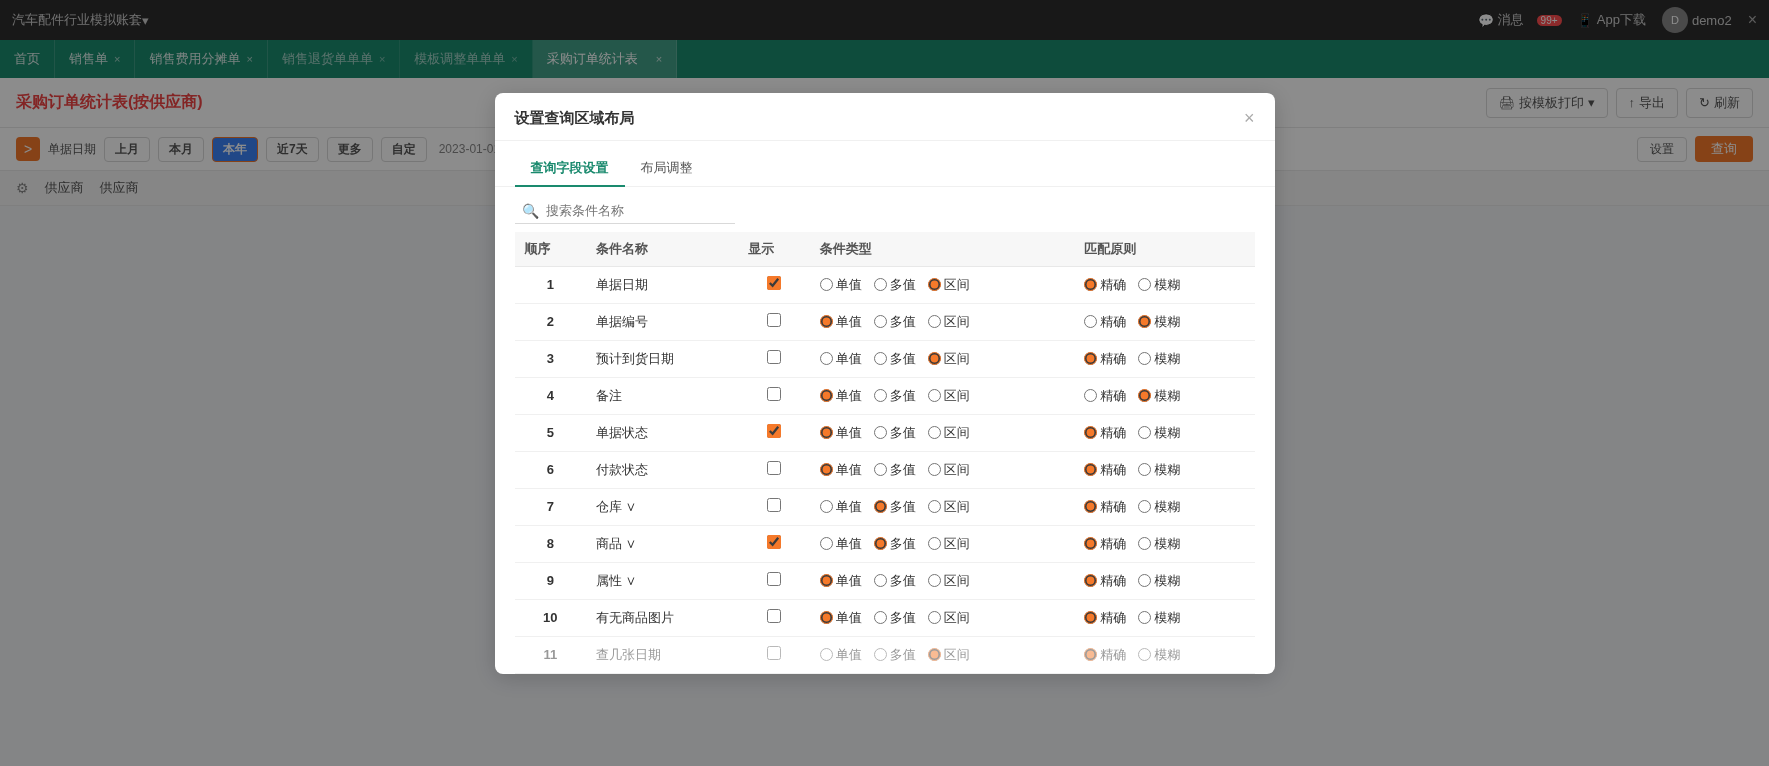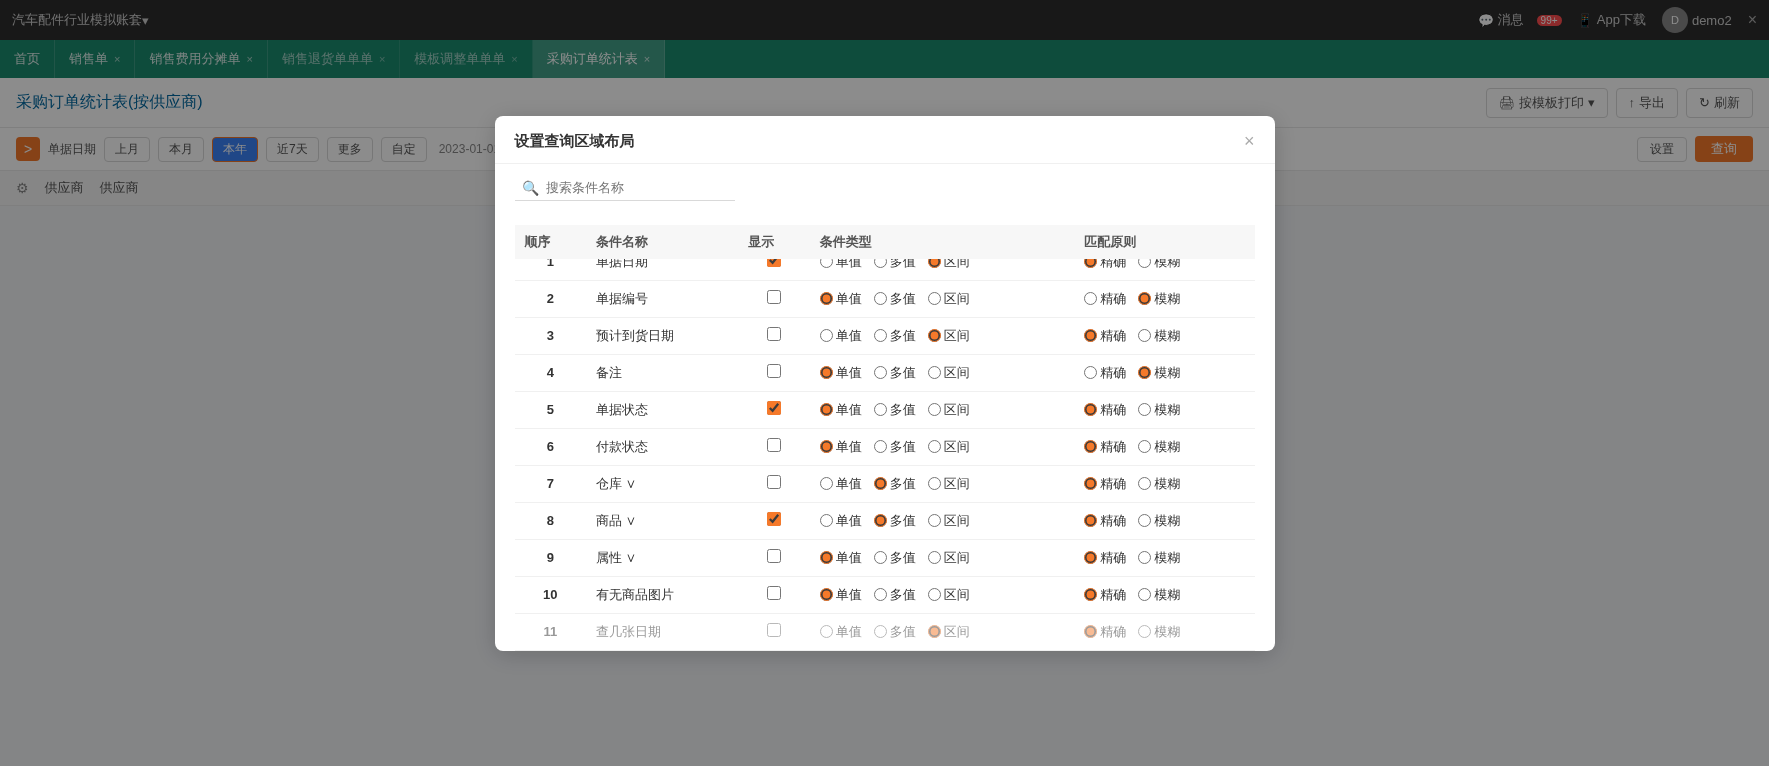--- a/index.html
+++ b/index.html
@@ -36,34 +36,34 @@
       height: 38px;
       padding: 0 14px;
       display: flex;
       align-items: center;
       font-size: 13px;
       color: rgba(255,255,255,0.85);
       cursor: pointer;
       border-right: 1px solid rgba(255,255,255,0.15);
       white-space: nowrap;
     }
-    .tab-item.active { background: rgba(255,255,255,0.18); color: #fff; }
+    .tab-item.active { background: rgba(255,255,255,0.18); color: #fff; gap: 12px; }
     .tab-item .tab-close { margin-left: 6px; font-size: 11px; opacity: 0.7; }
 
     
     .page-header {
       height: 50px;
       background: #fff;
       display: flex;
       align-items: center;
       justify-content: space-between;
       padding: 0 16px;
       border-bottom: 1px solid #e8e8e8;
     }
-    .page-title { font-size: 16px; font-weight: normal; color: #0369a1; }
+    .page-title { font-size: 16px; font-weight: bold; color: #ef4444; }
     .page-actions { display: flex; align-items: center; gap: 8px; }
     .btn-outline {
       border: 1px solid #d9d9d9; background: #fff; padding: 5px 12px;
       border-radius: 4px; cursor: pointer; font-size: 13px; color: #555;
       display: flex; align-items: center; gap: 4px;
     }
 
     
     .filter-bar {
       background: #fff;
@@ -72,21 +72,21 @@
       align-items: center;
       gap: 8px;
       border-bottom: 1px solid #e8e8e8;
     }
     .filter-toggle {
       background: #f5792a; color: #fff; border: none; width: 24px; height: 24px;
       border-radius: 4px; cursor: pointer; font-size: 14px; display: flex; align-items: center; justify-content: center;
     }
     .filter-btn {
       padding: 3px 10px; border: 1px solid #d9d9d9; background: #fff;
-      border-radius: 4px; cursor: pointer; font-size: 12px; color: #555;
+      border-radius: 4px; cursor: pointer; font-size: 12px; color: #555; font-weight: bold;
     }
     .filter-btn.active { background: #3b82f6; color: #fff; border-color: #f5792a; }
     .filter-date { font-size: 12px; color: #888; margin-left: 4px; }
     .filter-dots { color: #aaa; margin: 0 4px; }
     .filter-settings-btn {
       background: #fff; border: 1px solid #d9d9d9; padding: 3px 12px;
       border-radius: 4px; cursor: pointer; font-size: 12px; color: #555; margin-left: auto;
     }
     .filter-query-btn {
       background: #f5792a; border: none; color: #fff; padding: 4px 16px;
@@ -182,21 +182,21 @@
       border-collapse: collapse;
       font-size: 13px;
     }
     .modal-table thead th {
       background: #f7f7f7;
       padding: 8px 10px;
       text-align: left;
       font-weight: 600;
       color: #555;
       border-bottom: 1px solid #e8e8e8;
-      position: sticky; top: 16px;
+      position: sticky; top: 0;
     }
     .modal-table tbody tr { border-bottom: 1px solid #f0f0f0; }
     .modal-table tbody td { padding: 9px 10px; vertical-align: middle; color: #333; }
     .order-num { color: #f5792a; font-weight: 600; text-align: center; }
     .radio-group { display: flex; align-items: center; gap: 12px; }
     .radio-label { display: flex; align-items: center; gap: 3px; cursor: pointer; }
     .radio-label input[type="radio"] { accent-color: #f5792a; cursor: pointer; }
     .checkbox-cell { text-align: center; }
     .checkbox-cell input[type="checkbox"] { accent-color: #f5792a; width: 14px; height: 14px; cursor: pointer; }
 
@@ -322,20 +322,28 @@
 </div>
 
 <div class="modal-overlay">
   <div class="modal">
 
     <div class="modal-header">
       <span class="modal-title">设置查询区域布局</span>
       <button class="modal-close">×</button>
     </div>
 
+    <div class="modal-tabs">
+      <div class="modal-tab active">
+        <span>查询字段设置</span>
+      </div>
+      <div class="modal-tab">
+        <span>布局调整</span>
+      </div>
+    </div>
 
     <div class="modal-search">
       <div class="search-box">
         <span class="search-icon">🔍</span>
         <input class="search-input" type="text" placeholder="搜索条件名称" style="">
       </div>
     </div>
 
     <div class="modal-table-wrap">
       <table class="modal-table">

